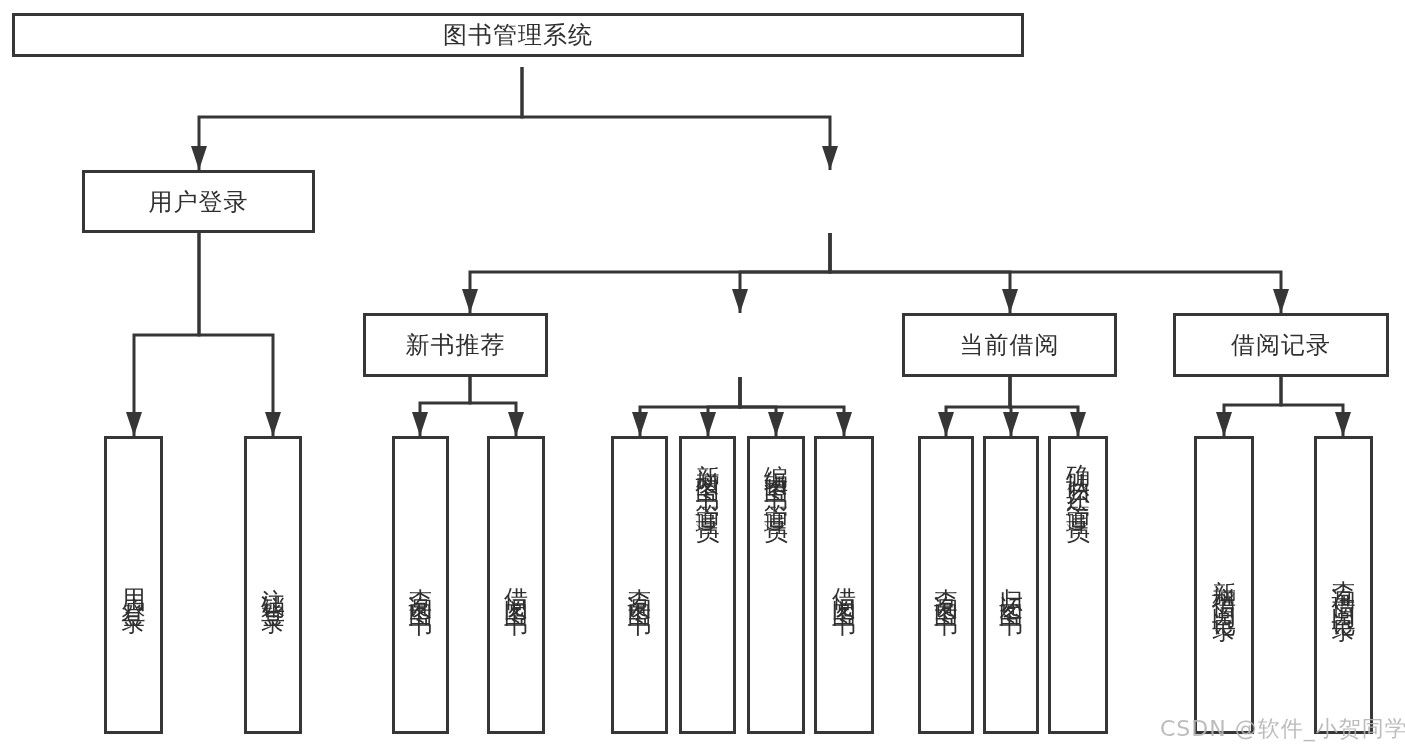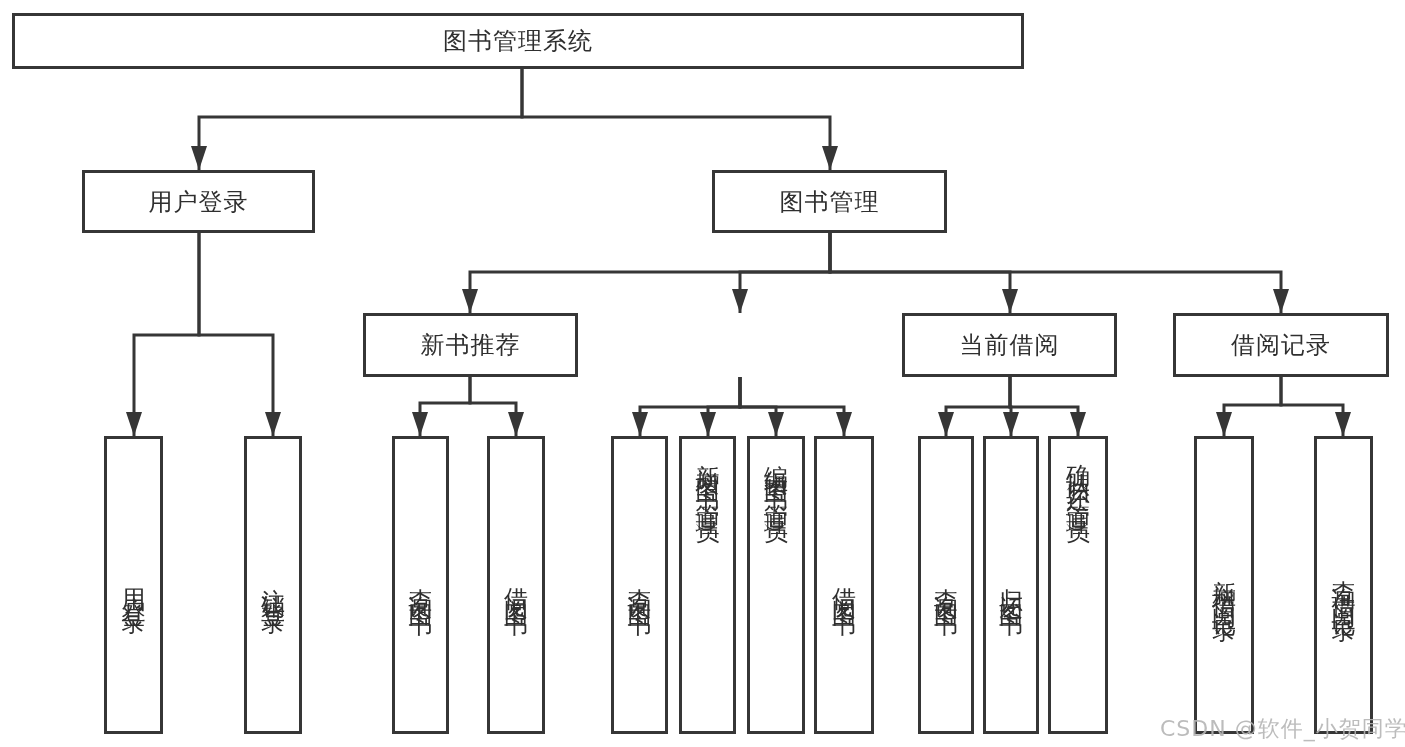--- a/index.html
+++ b/index.html
@@ -71,30 +71,27 @@
       <polyline points="740,377 740,407 708,407 708,436" fill="none" stroke="#363636" stroke-width="3" marker-end="url(#arrow)"></polyline>
       <polyline points="740,377 740,407 776,407 776,436" fill="none" stroke="#363636" stroke-width="3" marker-end="url(#arrow)"></polyline>
       <polyline points="740,377 740,407 844,407 844,436" fill="none" stroke="#363636" stroke-width="3" marker-end="url(#arrow)"></polyline>
       <polyline points="1010,377 1010,407 946,407 946,436" fill="none" stroke="#363636" stroke-width="3" marker-end="url(#arrow)"></polyline>
       <polyline points="1010,377 1010,407 1011,407 1011,436" fill="none" stroke="#363636" stroke-width="3" marker-end="url(#arrow)"></polyline>
       <polyline points="1010,377 1010,407 1078,407 1078,436" fill="none" stroke="#363636" stroke-width="3" marker-end="url(#arrow)"></polyline>
       <polyline points="1281,377 1281,405 1224,405 1224,436" fill="none" stroke="#363636" stroke-width="3" marker-end="url(#arrow)"></polyline>
       <polyline points="1281,377 1281,405 1343,405 1343,436" fill="none" stroke="#363636" stroke-width="3" marker-end="url(#arrow)"></polyline>
     </svg>
 
-  <div class="node h" style="left: 12px; top: 13px; width: 1012px; height: 56px; font-family: Liberation Serif, serif;">
+  <div class="node h" style="left: 12px; top: 13px; width: 1012px; height: 44px; font-family: Liberation Serif, serif;">
       <span class="lbl">图书管理系统</span>
     </div>
     <div class="node h" style="left: 82px; top: 170px; width: 233px; height: 63px;">
       <span class="lbl">用户登录</span>
     </div>
-    <div class="node h" style="left: 712px; top: 170px; width: 235px; height: 63px;">
-      <span class="lbl">图书管理</span>
-    </div>
-    <div class="node h" style="left: 363px; top: 313px; width: 215px; height: 64px;">
+    <div class="node h" style="left: 363px; top: 313px; width: 185px; height: 64px;">
       <span class="lbl">新书推荐</span>
     </div>
     <div class="node h" style="left: 902px; top: 313px; width: 215px; height: 64px;">
       <span class="lbl">当前借阅</span>
     </div>
     <div class="node h" style="left: 1173px; top: 313px; width: 216px; height: 64px;">
       <span class="lbl">借阅记录</span>
     </div>
     <div class="node v" style="left: 104px; top: 436px; width: 59px; height: 298px;">
       <span class="lbl">用户登录</span>

